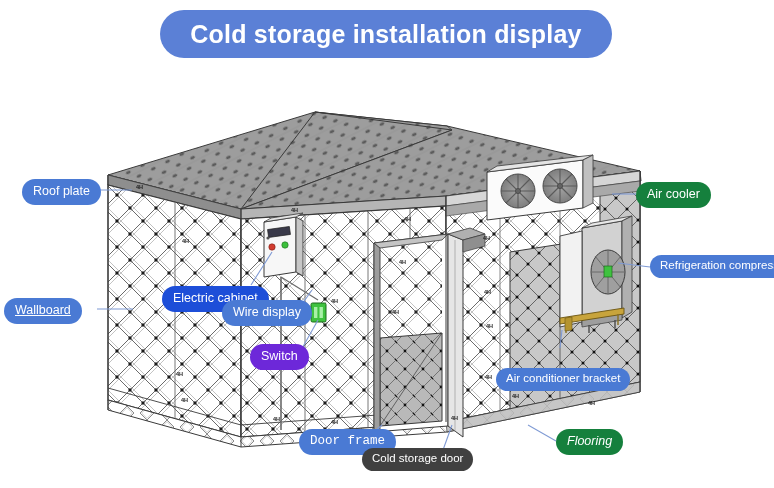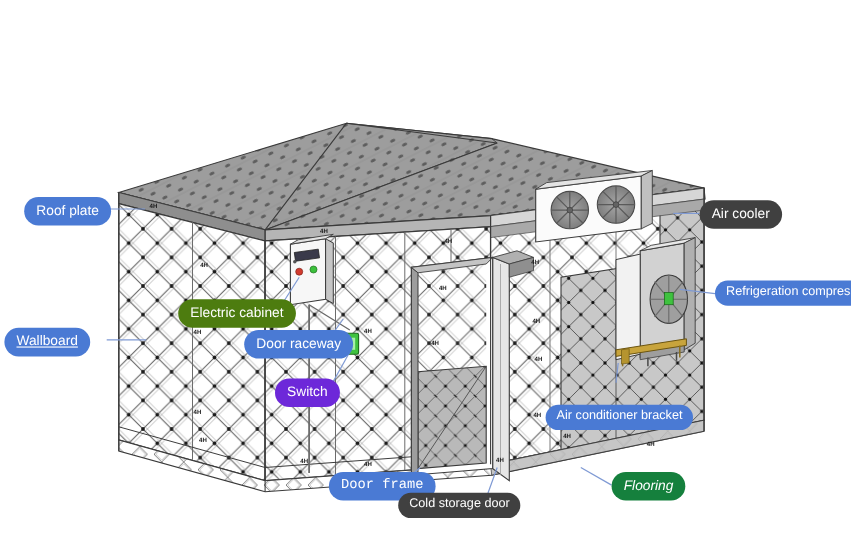--- a/index.html
+++ b/index.html
@@ -294,28 +294,29 @@
         <text x="181" y="402" font-size="5.5" font-family="&quot;Liberation Sans&quot;, sans-serif" font-weight="bold" fill="#1a1a1a">4H</text>
         <text x="273" y="421" font-size="5.5" font-family="&quot;Liberation Sans&quot;, sans-serif" font-weight="bold" fill="#1a1a1a">4H</text>
         <text x="331" y="424" font-size="5.5" font-family="&quot;Liberation Sans&quot;, sans-serif" font-weight="bold" fill="#1a1a1a">4H</text>
         <text x="451" y="420" font-size="5.5" font-family="&quot;Liberation Sans&quot;, sans-serif" font-weight="bold" fill="#1a1a1a">4H</text>
         <text x="512" y="398" font-size="5.5" font-family="&quot;Liberation Sans&quot;, sans-serif" font-weight="bold" fill="#1a1a1a">4H</text>
         <text x="588" y="405" font-size="5.5" font-family="&quot;Liberation Sans&quot;, sans-serif" font-weight="bold" fill="#1a1a1a">4H</text>
         <text x="331" y="303" font-size="5.5" font-family="&quot;Liberation Sans&quot;, sans-serif" font-weight="bold" fill="#1a1a1a">4H</text>
       </g>
     </svg>
 
+  <div class="title-banner">Cold storage installation display</div>
 
   <div id="callout-layer">
       <div class="pill" style="left: 22px; top: 179px; background: rgb(74, 122, 212); color: rgb(255, 255, 255);">Roof plate</div>
       <div class="pill" style="left: 4px; top: 298px; background: rgb(74, 122, 212); color: #ffffff; text-decoration: underline;">Wallboard</div>
-      <div class="pill" style="left: 162px; top: 272px; background: #4d7c0f; color: rgb(255, 255, 255);">Electric cabinet</div>
-      <div class="pill" style="left: 222px; top: 300px; background: rgb(74, 122, 212); color: rgb(255, 255, 255);">Door raceway</div>
+      <div class="pill" style="left: 162px; top: 286px; background: #1d4ed8; color: rgb(255, 255, 255);">Electric cabinet</div>
+      <div class="pill" style="left: 222px; top: 300px; background: rgb(74, 122, 212); color: rgb(255, 255, 255);">Wire display</div>
       <div class="pill" style="left: 250px; top: 344px; background: #6d28d9; color: rgb(255, 255, 255);">Switch</div>
-      <div class="pill" style="left: 636px; top: 182px; background: #404040; color: rgb(255, 255, 255);">Air cooler</div>
+      <div class="pill" style="left: 636px; top: 182px; background: #15803d; color: rgb(255, 255, 255);">Air cooler</div>
       <div class="pill small" style="left: 650px; top: 255px; background: rgb(74, 122, 212); color: rgb(255, 255, 255);">Refrigeration compressor</div>
       <div class="pill small" style="left: 496px; top: 348px; background: rgb(74, 122, 212); color: rgb(255, 255, 255); margin-top: 20px;">Air conditioner bracket</div>
       <div class="pill" style="left: 299px; top: 429px; background: rgb(74, 122, 212); color: rgb(255, 255, 255); font-family: Liberation Mono, monospace;">Door frame</div>
       <div class="pill small" style="left: 362px; top: 448px; background: #404040; color: rgb(255, 255, 255);">Cold storage door</div>
       <div class="pill" style="left: 556px; top: 429px; background: #15803d; color: rgb(255, 255, 255); font-style: italic;">Flooring</div>
     </div>
 
 </div>
 
 </body></html>

